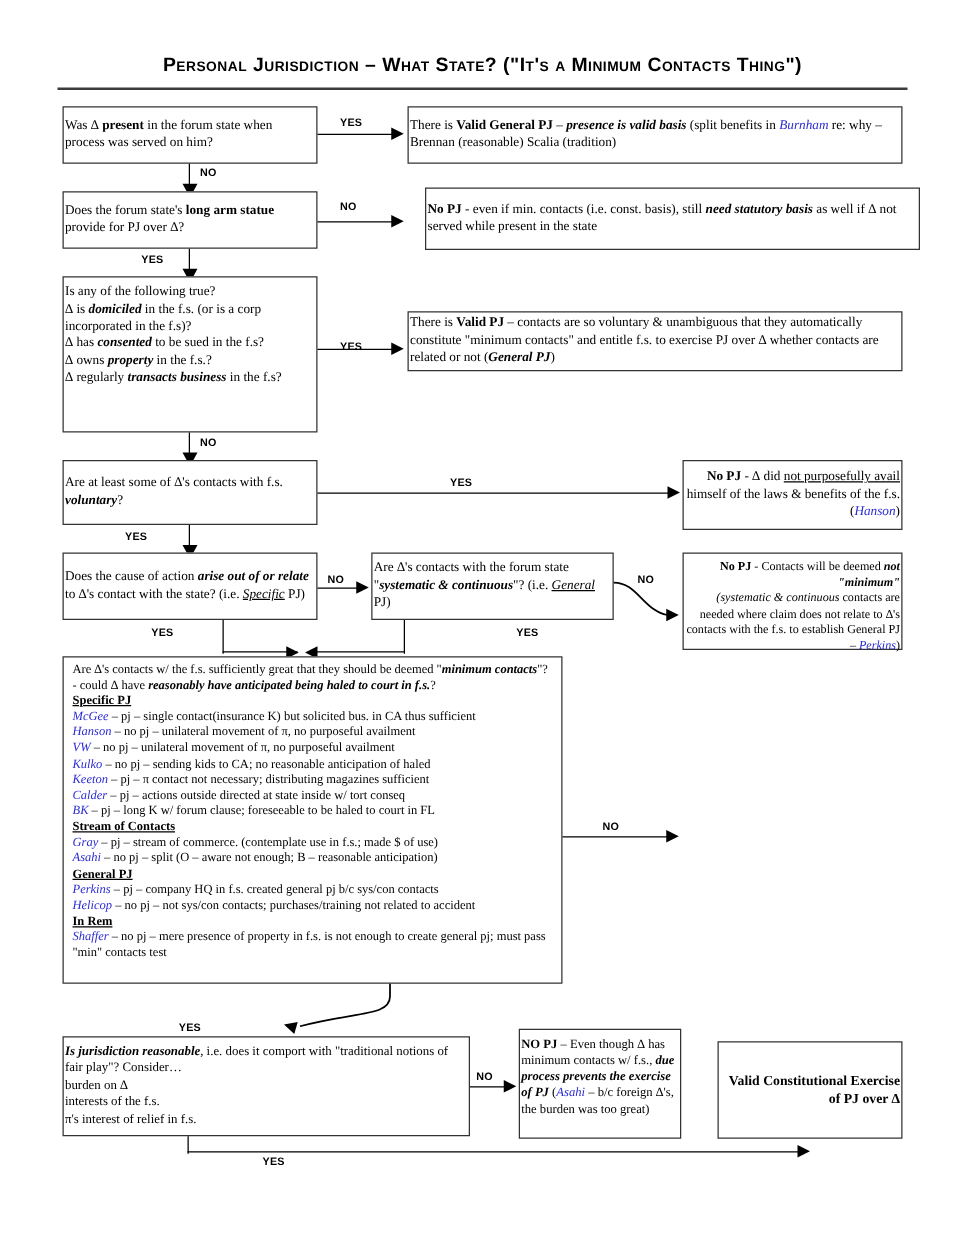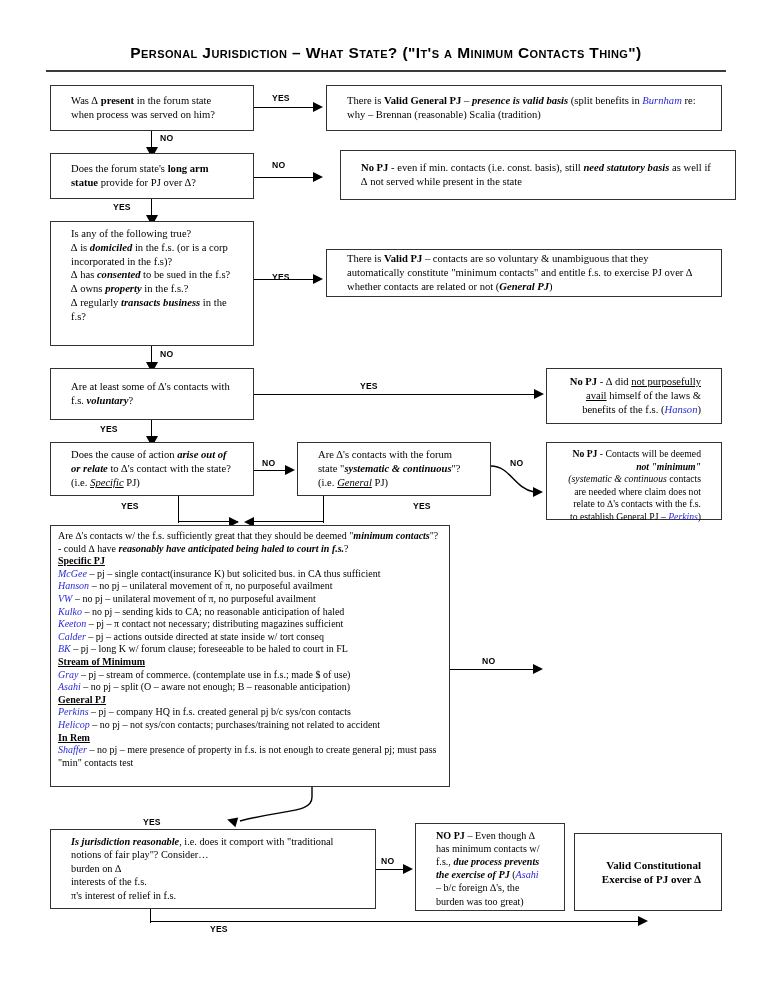--- a/index.html
+++ b/index.html
@@ -17,21 +17,21 @@
     font-weight:bold;font-size:15.5px;letter-spacing:.4px;
     font-variant:small-caps;white-space:nowrap;
   }
   .title-rule{position:absolute;left:46px;top:70px;width:680px;height:2px;background:#3b3b3b;}
 
   
   .box{
     position:absolute;box-sizing:border-box;
     border:1px solid #333;background:#fff;
     font-size:10.6px;line-height:1.30;
-    padding:5px 20px;
+    padding:5px 1px;
     font-family:"Liberation Serif", serif;
   }
   .box p{margin:0;}
   .ctr{text-align:right;}
   .vc{display:flex;flex-direction:column;justify-content:center;}
   b,strong{font-weight:bold;}
   i,em{}
   .bi{font-weight:bold;font-style:italic;}
   .case{color:#2b2bd4;font-style:italic;}
   .u{text-decoration:underline;}
@@ -168,21 +168,21 @@
 
     <p class="hd">Specific PJ</p>
     <p><span class="case">McGee</span><span> – pj – single contact(insurance K) but solicited bus. in CA thus sufficient</span></p>
     <p><span class="case">Hanson</span><span> – no pj – unilateral movement of π, no purposeful availment</span></p>
     <p><span class="case">VW</span><span> – no pj – unilateral movement of π, no purposeful availment</span></p>
     <p><span class="case">Kulko</span><span> – no pj – sending kids to CA; no reasonable anticipation of haled</span></p>
     <p><span class="case">Keeton</span><span> – pj – π contact not necessary; distributing magazines sufficient</span></p>
     <p><span class="case">Calder</span><span> – pj – actions outside directed at state inside w/ tort conseq</span></p>
     <p><span class="case">BK</span><span> – pj – long K w/ forum clause; foreseeable to be haled to court in FL</span></p>
 
-    <p class="hd">Stream of Minimum</p>
+    <p class="hd">Stream of Contacts</p>
     <p><span class="case">Gray</span><span> – pj – stream of commerce. (contemplate use in f.s.; made $ of use)</span></p>
     <p><span class="case">Asahi</span><span> – no pj – split (O – aware not enough; B – reasonable anticipation)</span></p>
 
     <p class="hd">General PJ</p>
     <p><span class="case">Perkins</span><span> – pj – company HQ in f.s. created general pj b/c sys/con contacts</span></p>
     <p><span class="case">Helicop</span><span> – no pj – not sys/con contacts; purchases/training not related to accident</span></p>
 
     <p class="hd">In Rem</p>
     <p><span class="case">Shaffer</span><span> – no pj – mere presence of property in f.s. is not enough to create general pj; must pass "min" contacts test</span></p>
   </div>
@@ -197,21 +197,21 @@
   <div class="ah-l" style="left:227px;top:816px;transform:rotate(16deg);"></div>
   <div class="lbl" style="left:143px;top:817px;">YES</div>
 
   <div class="box" style="left:50px;top:829px;width:326px;height:80px;font-size:10.3px;">
     <p><span class="bi">Is jurisdiction reasonable</span><span>, i.e. does it comport with "traditional notions of fair play"? Consider…</span></p>
     <p>burden on ∆</p>
     <p>interests of the f.s.</p>
     <p>π's interest of relief in f.s.</p>
   </div>
 
-  <div class="box" style="left:415px;top:823px;width:150px;height:88px;font-size:10.1px;">
+  <div class="box" style="left:415px;top:823px;width:130px;height:88px;font-size:10.1px;">
     <p><b>NO PJ</b><span> – Even though ∆ has minimum contacts w/ f.s., </span><span class="bi">due process prevents the exercise of PJ</span><span> (</span><span class="case">Asahi</span><span> – b/c foreign ∆'s, the burden was too great)</span></p>
   </div>
 
   <div class="box ctr vc" style="left:574px;top:833px;width:148px;height:78px;font-size:11px;font-weight:bold;">
     <p>Valid Constitutional Exercise of PJ over ∆</p>
   </div>
 
   <div class="ln h" style="left:376px;top:869px;width:28px;"></div>
   <div class="ah-r" style="left:403px;top:864px;"></div>
   <div class="lbl" style="left:381px;top:856px;">NO</div>

